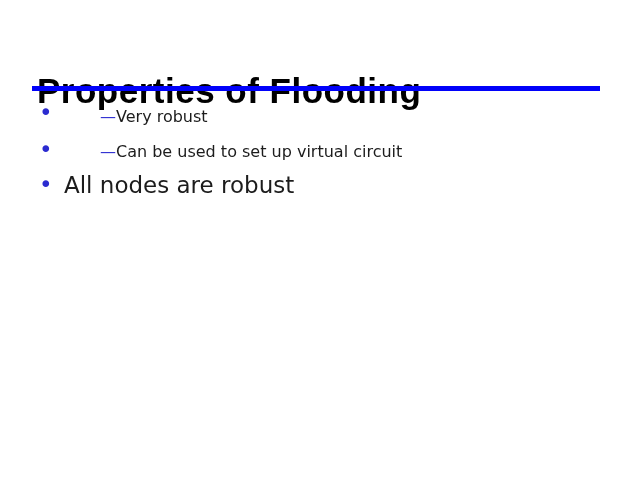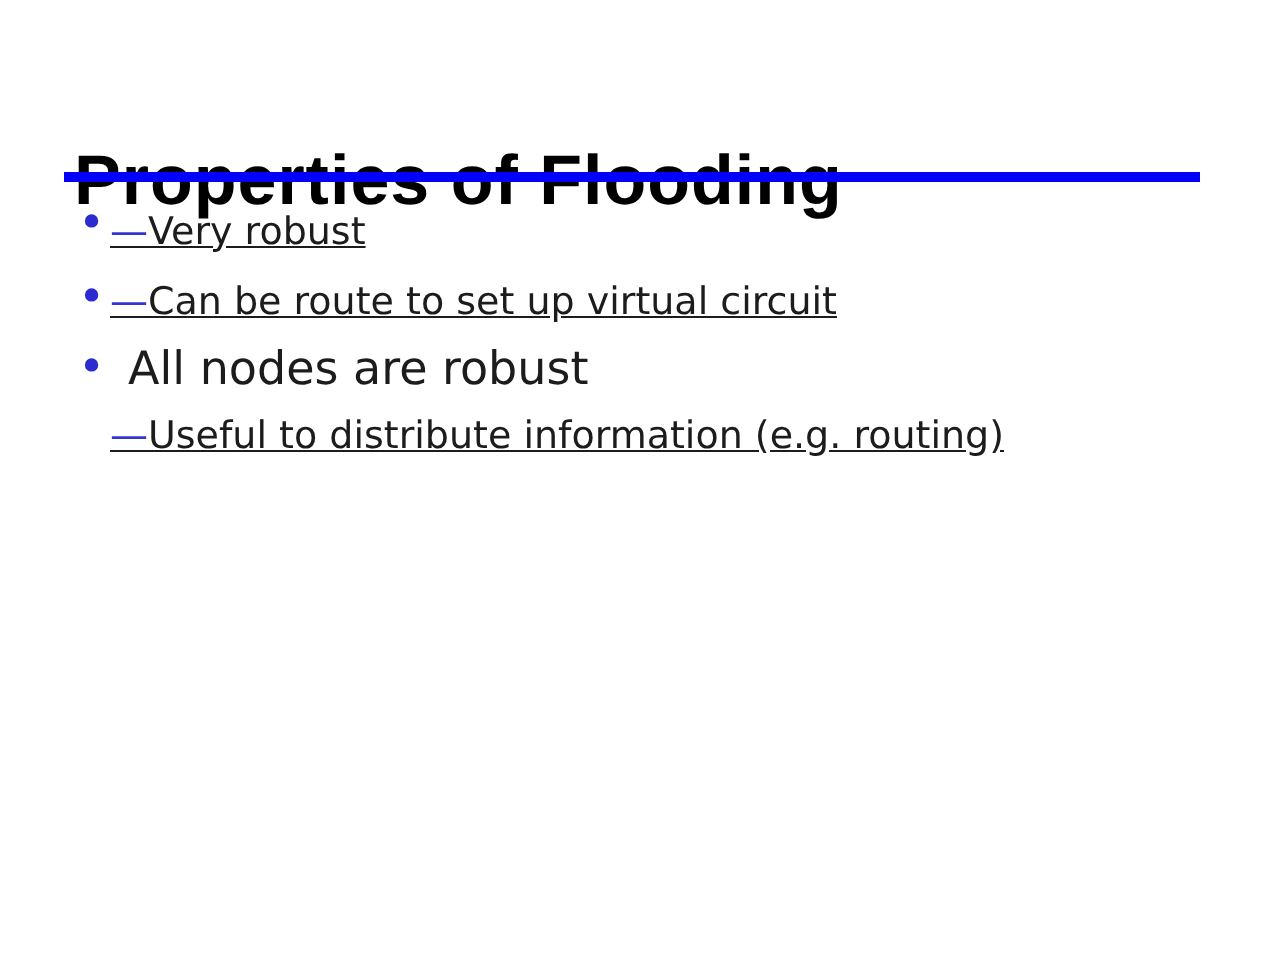--- a/index.html
+++ b/index.html
@@ -58,25 +58,24 @@
   .bullet-dot {
     position: absolute;
     left: 39px;
     top: -1px;
     color: #2b2bd0;
     font-size: 23px;
   }
   .sub-bullet-item {
     position: relative;
     margin: 0;
-    padding-left: 55px;
-    font-size: 19px;
+    padding-left: 100px;
+    font-size: 16px;
     line-height: 33px;
     color: #1c1c1c;
-    text-decoration: underline;
   }
   .em-dash {
     color: #3535d2;
   }
 </style>
 </head>
 <body>
 
 <div class="slide">
 
@@ -92,26 +91,23 @@
 
     <p class="sub-bullet-item">
       <span class="em-dash">—</span><span>Very robust</span>
     </p>
 
     <p class="bullet-item">
       <span class="bullet-dot">•</span>
     </p>
 
     <p class="sub-bullet-item">
-      <span class="em-dash">—</span><span>Can be route to set up virtual circuit</span>
+      <span class="em-dash">—</span><span>Can be used to set up virtual circuit</span>
     </p>
 
     <p class="bullet-item">
       <span class="bullet-dot">•</span>
       <span>All nodes are robust</span>
     </p>
 
-    <p class="sub-bullet-item">
-      <span class="em-dash">—</span><span>Useful to distribute information (e.g. routing)</span>
-    </p>
 
   </div>
 </div>
 
 </body></html>

